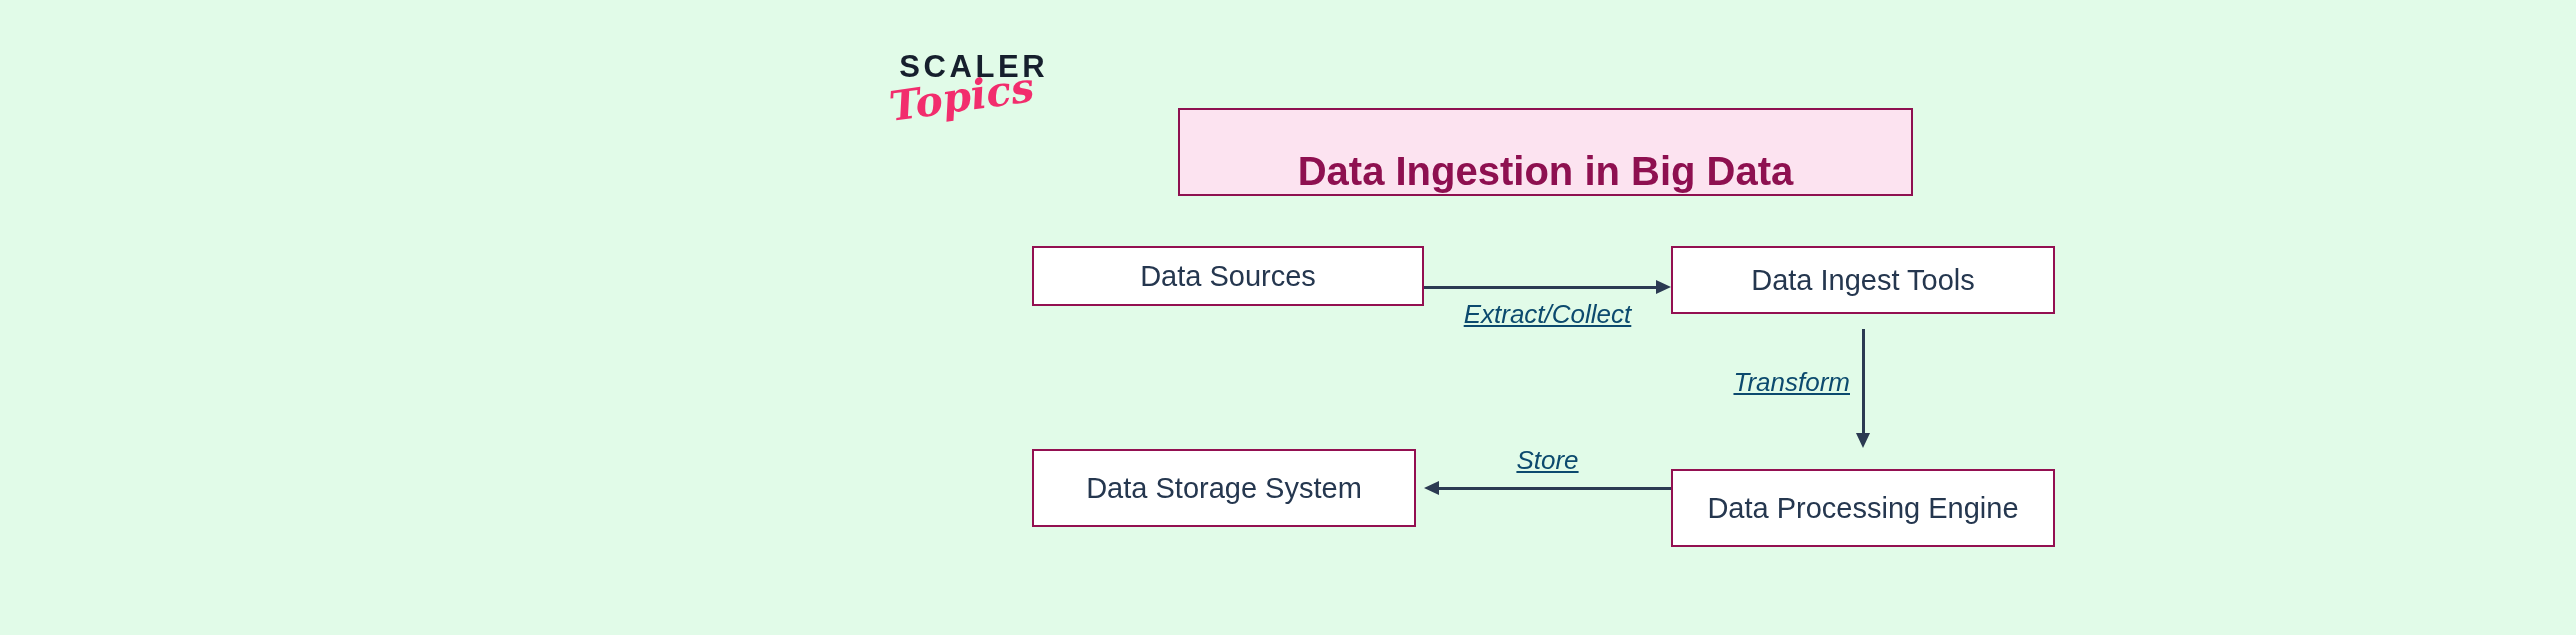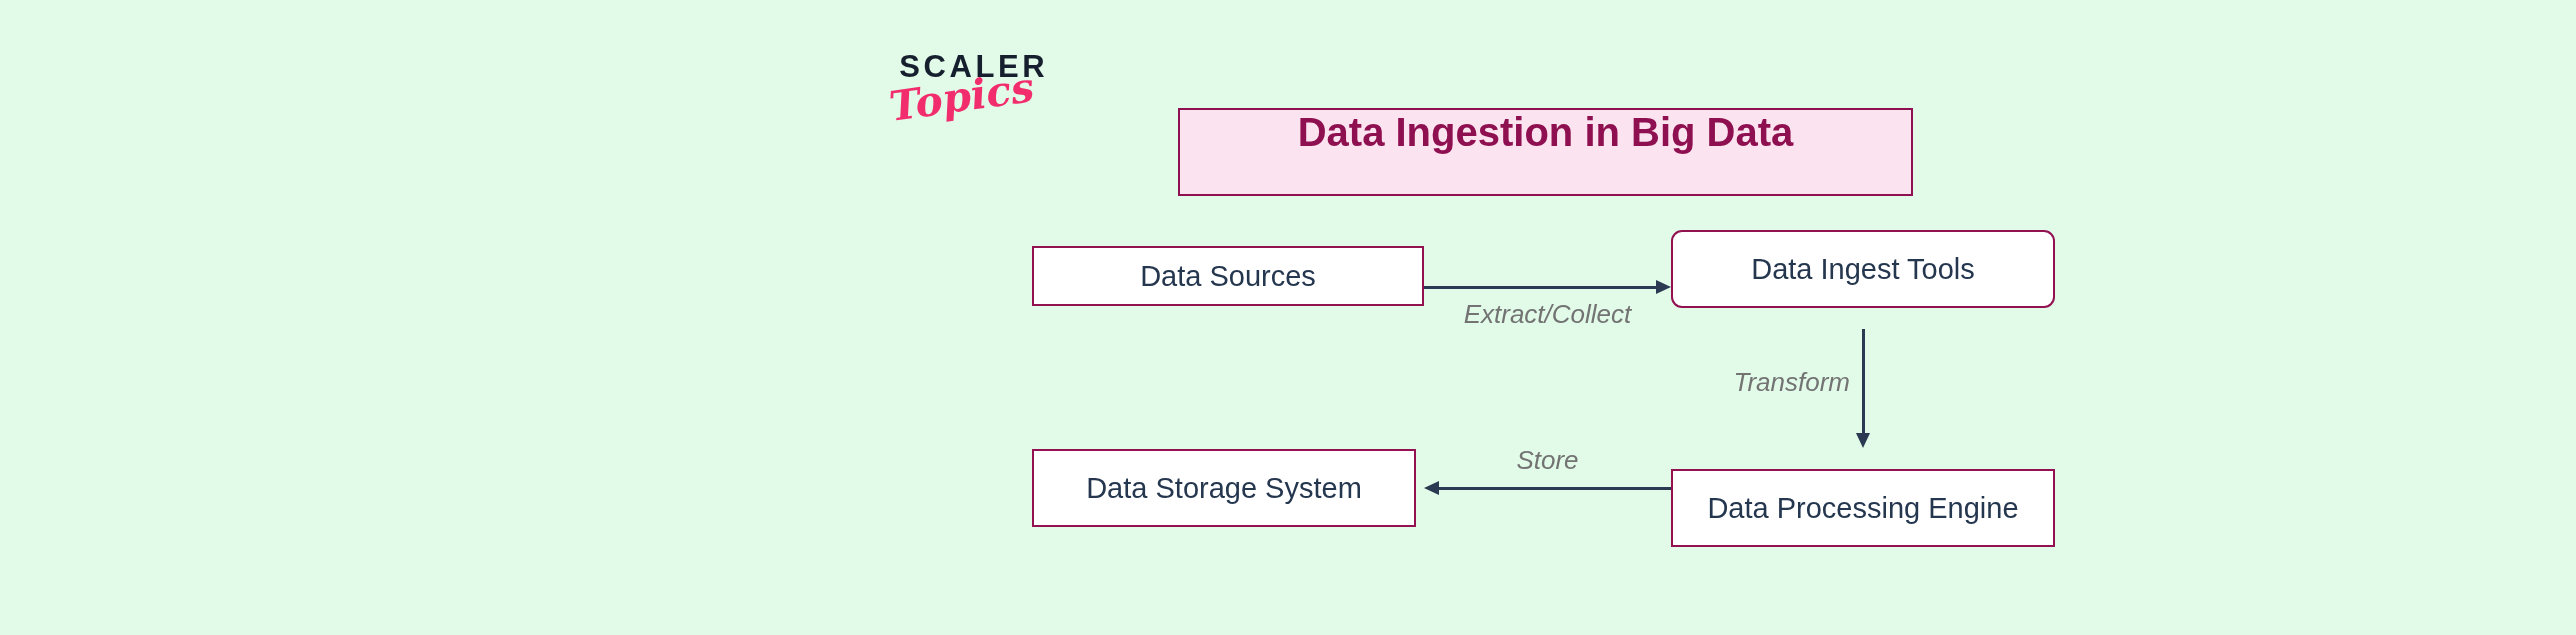--- a/index.html
+++ b/index.html
@@ -30,38 +30,38 @@
     transform: rotate(-8deg);
   }
 
   
   .title-box {
     position: absolute; left: 1178px; top: 108px;
     width: 735px; height: 88px;
     box-sizing: border-box;
     background: #fce3f0;
     border: 2.6px solid #8e1050;
-    display: flex; align-items: flex-start; justify-content: center;
+    display: flex; align-items: flex-end; justify-content: center;
   }
   .title-box span {
     font-size: 40px; font-weight: bold; color: #8e1050;
   }
 
   
   .node {
     position: absolute;
     box-sizing: border-box;
     background: #ffffff;
     border: 2.1px solid #931051;
     display: flex; align-items: center; justify-content: center;
     color: #25374f; font-size: 29px;
     white-space: nowrap;
   }
   .node-sources    { left: 1032px; top: 246px; width: 392px; height: 60px; }
-  .node-ingest     { left: 1671px; top: 230px; width: 384px; height: 78px; border-radius: 11px; }
+  .node-ingest     { left: 1671px; top: 246px; width: 384px; height: 68px; }
   .node-storage    { left: 1032px; top: 449px; width: 384px; height: 78px; }
   .node-processing { left: 1671px; top: 449px; width: 384px; height: 78px; margin-top: 20px; }
 
   
   .edge-line { position: absolute; background: #2b3a52; }
   .line-extract   { left: 1424px; top: 286px; width: 232px; height: 2.6px; }
   .line-transform { left: 1862px; top: 329px; width: 2.6px;  height: 105px; }
   .line-store     { left: 1439px; top: 487px; width: 232px; height: 2.6px; }
 
   .arrow-head { position: absolute; width: 0; height: 0; }
@@ -82,22 +82,23 @@
     border-right: 15.5px solid #2b3a52;
     border-top: 7.2px solid transparent;
     border-bottom: 7.2px solid transparent;
   }
 
   
   .edge-label {
     position: absolute;
     font-style: italic;
     font-size: 26px;
-    color: #737373;
+    color: #0c4a6e;
     white-space: nowrap;
+    text-decoration: underline;
   }
   .label-extract   { left: 1424px; top: 299px; width: 247px; text-align: center; }
   .label-transform { left: 1623px; top: 367px; width: 227px; text-align: right; }
   .label-store     { left: 1424px; top: 445px; width: 247px; text-align: center; }
 </style>
 </head>
 <body>
 
 <div id="canvas">
 

